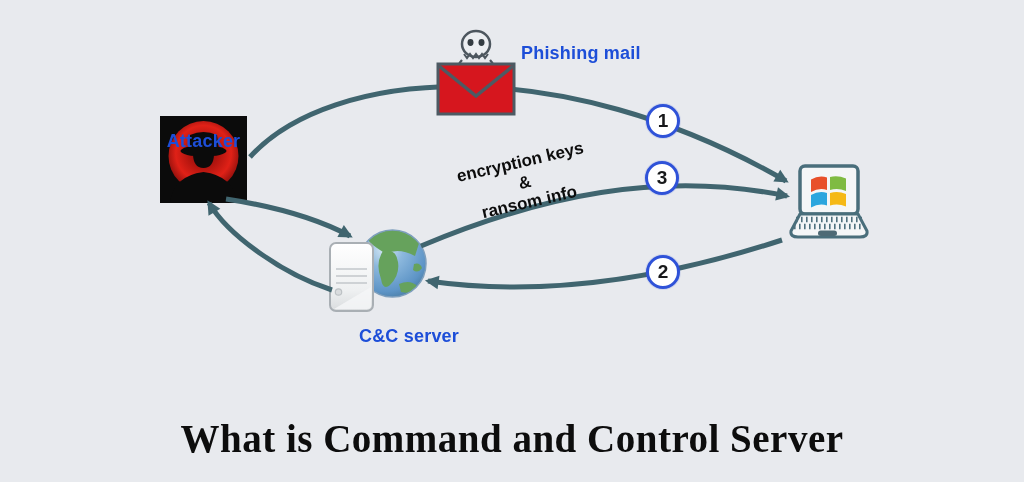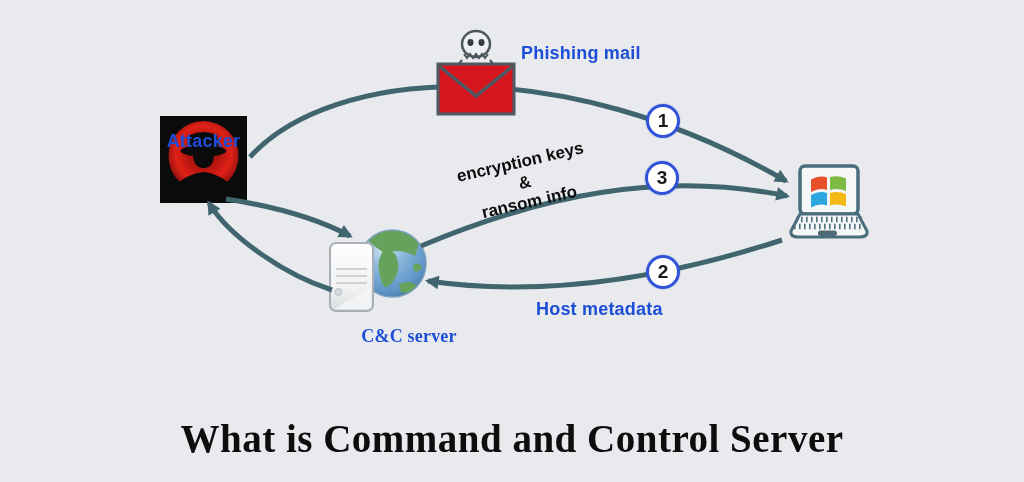--- a/index.html
+++ b/index.html
@@ -16,21 +16,21 @@
     background:var(--background);
   }
   .abs{position:absolute;}
   
   .node-label{
     position:absolute;color:#1d4ed8;font-size:18px;font-weight:600;
     letter-spacing:.2px;white-space:nowrap;
   }
   .attacker-label{left:150px;top:90px;width:107px;text-align:center;margin-top:41px;}
   .phishing-label{left:521px;top:43px;}
-  .cc-label{left:344px;top:326px;width:130px;text-align:center;font-family:Liberation Serif, serif;}
+  .cc-label{left:344px;top:326px;width:130px;text-align:center;}
   .host-label{left:536px;top:299px;}
   .enc-label{
     position:absolute;left:437px;top:152px;width:176px;
     transform:rotate(-13deg);text-align:center;
     color:#0c0c0c;font-size:17px;font-weight:600;line-height:1.22;
   }
   .title{
     position:absolute;left:0;right:0;top:416px;text-align:center;
     font-family:"Liberation Serif",serif;font-weight:700;font-size:39px;
     color:var(--title-text);letter-spacing:.5px;
@@ -164,21 +164,20 @@
       <path d="M5 40 L42 70 L79 40" fill="none" stroke="#4d5a63" stroke-width="3.5"></path>
     </svg>
   </div>
 
   <div class="node-label attacker-label label-layer">Attacker</div>
 
   <div class="node-label phishing-label label-layer">Phishing mail</div>
 
   <div class="node-label cc-label label-layer">C&amp;C server</div>
 
-  <div class="node-label host-label label-layer">Host metadata</div>
 
   <div class="enc-label label-layer">
     <div>encryption keys</div>
     <div>&amp;</div>
     <div>ransom info</div>
   </div>
 
   <div class="badge badge-1">1</div>
   <div class="badge badge-3">3</div>
   <div class="badge badge-2">2</div>

